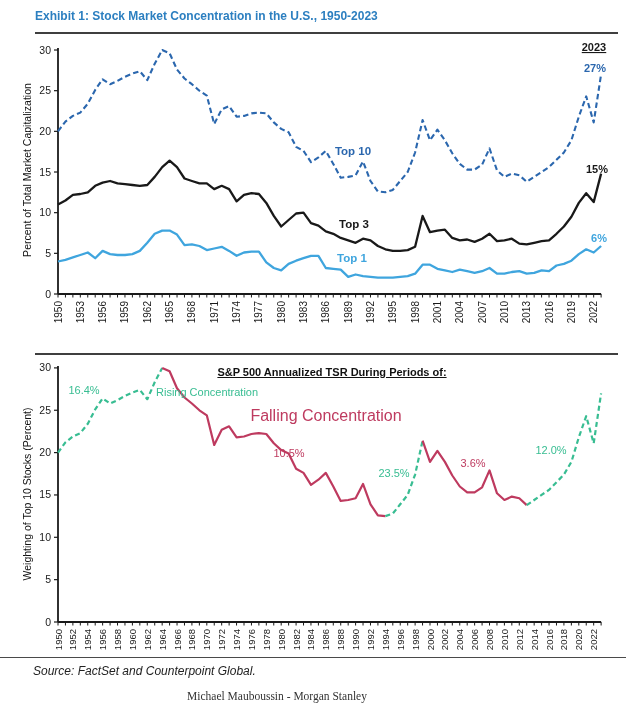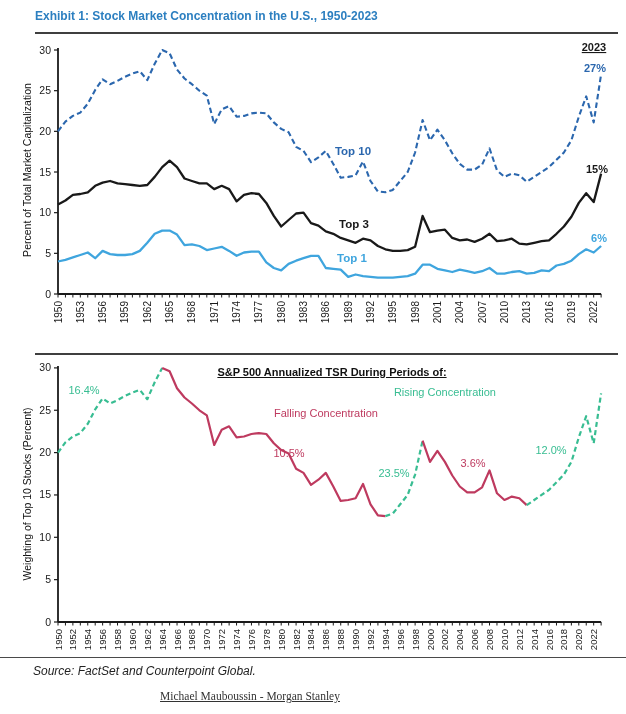--- a/index.html
+++ b/index.html
@@ -11,28 +11,28 @@
   .rule{position:absolute;height:1.5px;background:#3f3f3f;}
   .r1{left:35px;width:583px;top:32px;}
   .r2{left:35px;width:583px;top:353px;}
   .r3{left:0;width:626px;top:657px;height:1px;background:#4a4a4a;}
   .ylabel{position:absolute;width:260px;text-align:center;font-size:10.5px;color:#111;
           transform:rotate(-90deg);white-space:nowrap;}
   .y1{left:-103px;top:164px;}
   .y2{left:-103px;top:488px;}
   .c2header{position:absolute;left:162px;top:366px;width:340px;text-align:center;
             font-size:11px;font-weight:bold;text-decoration:underline;color:#111;white-space:nowrap;}
-  .c2rising{position:absolute;left:156px;top:386px;width:340px;text-align:right;
+  .c2rising{position:absolute;left:156px;top:386px;width:340px;text-align:left;
             font-size:11px;color:#38BD92;white-space:nowrap;}
   .c2falling{position:absolute;left:156px;top:407px;width:340px;text-align:center;
-            font-size:11px;color:#BE3A5F;white-space:nowrap;}
+            font-size:16px;color:#BE3A5F;white-space:nowrap;}
   .source{position:absolute;left:33px;top:664px;font-size:12px;font-style:italic;color:#222;}
-  .attribution{position:absolute;left:100px;top:690px;width:300px;text-align:center;
+  .attribution{position:absolute;left:127px;top:690px;width:300px;text-align:center;
             font-family:"Liberation Serif","DejaVu Serif",serif;font-size:11.5px;
-            text-decoration:underline;color:#333;cursor:pointer;}
+            color:#333;cursor:pointer;}
   svg#chart-canvas{position:absolute;left:0;top:0;}
 </style>
 </head>
 <body>
 
 <div class="page">
   <div class="title t1">Exhibit 1: Stock Market Concentration in the U.S., 1950-2023</div>
   <div class="rule r1"></div>
 
   <svg id="chart-canvas" width="626" height="714" viewBox="0 0 626 714" xmlns="http://www.w3.org/2000/svg">

